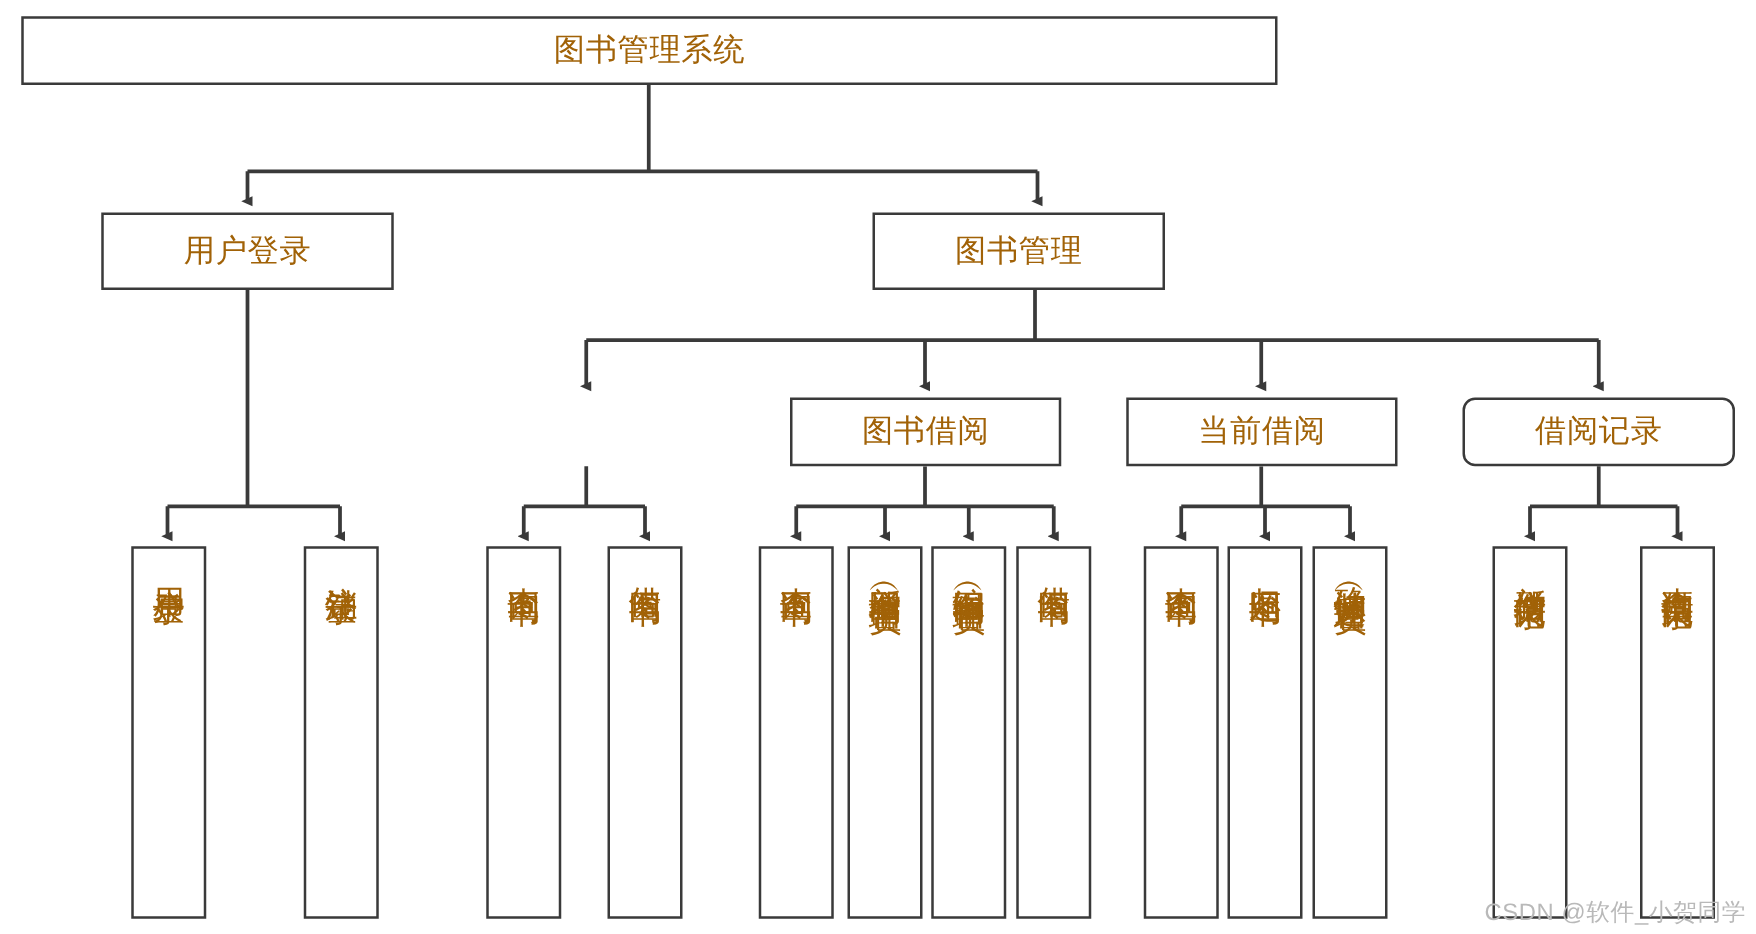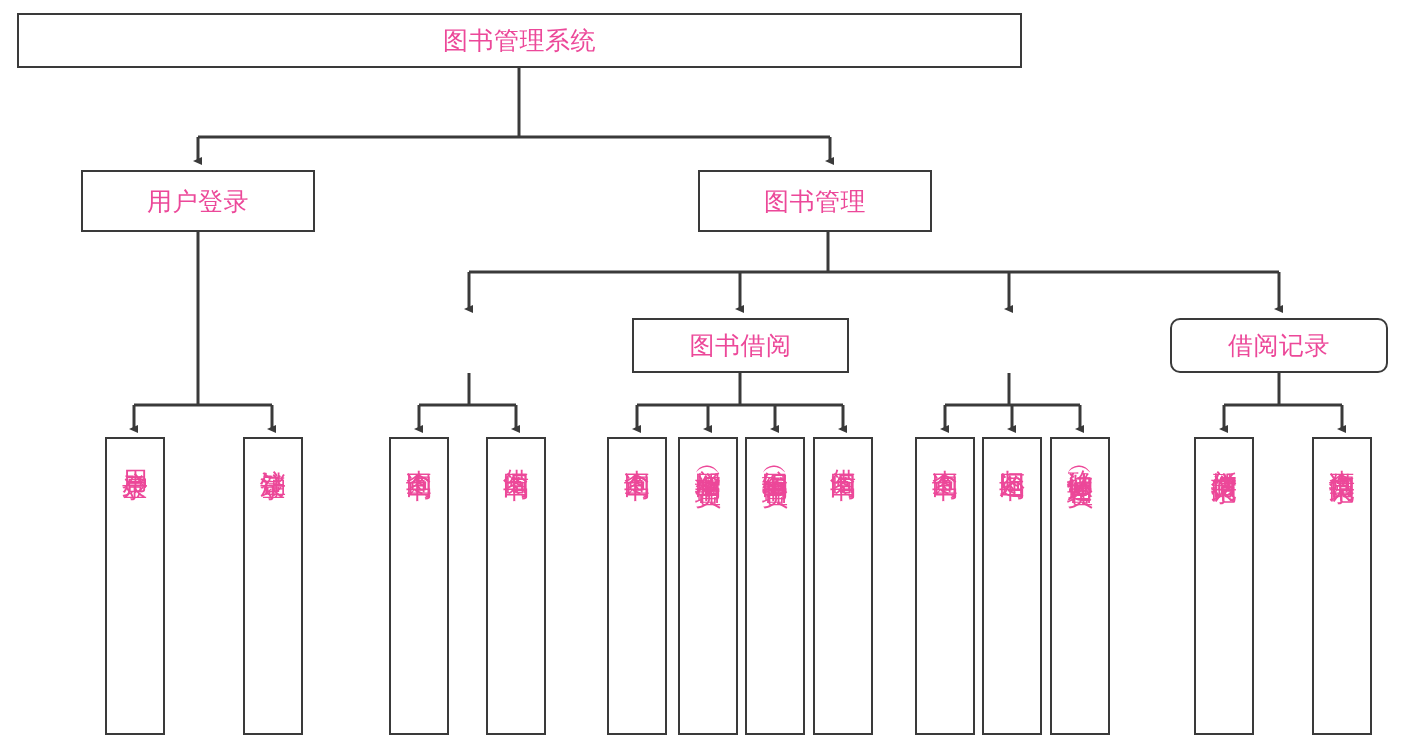--- a/index.html
+++ b/index.html
@@ -25,21 +25,21 @@
     pointer-events: none;
   }
   .node {
     position: absolute;
     box-sizing: border-box;
     background: #ffffff;
     border: 2px solid #3a3a3a;
     display: flex;
     align-items: center;
     justify-content: center;
-    color: #ec4899;
+    color: #a16207;
     z-index: 2;
   }
   .node .label {
     display: block;
     text-align: center;
     line-height: 1.08;
     letter-spacing: 0.5px;
   }
   
   .node.h .label {
@@ -137,20 +137,23 @@
   <div class="node h" style="left:81px; top:170px; width:234px; height:62px;">
     <span class="label">用户登录</span>
   </div>
   <div class="node h" style="left:698px; top:170px; width:234px; height:62px;">
     <span class="label">图书管理</span>
   </div>
 
   <div class="node h" style="left:632px; top:318px; width:217px; height:55px;">
     <span class="label">图书借阅</span>
   </div>
+  <div class="node h" style="left:901px; top:318px; width:217px; height:55px;">
+    <span class="label">当前借阅</span>
+  </div>
   <div class="node h" style="left:1170px; top:318px; width:218px; height:55px;border-radius:10px;">
     <span class="label">借阅记录</span>
   </div>
 
   <div class="node v" style="left:105px; top:437px; width:60px; height:298px;">
     <span class="label">用户登录</span>
   </div>
   <div class="node v" style="left:243px; top:437px; width:60px; height:298px;">
     <span class="label">注销登录</span>
   </div>
@@ -185,14 +188,15 @@
     <span class="label">确认归还（管理员）</span>
   </div>
 
   <div class="node v" style="left:1194px; top:437px; width:60px; height:298px;">
     <span class="label">新增借阅记录</span>
   </div>
   <div class="node v" style="left:1312px; top:437px; width:60px; height:298px;">
     <span class="label">查询借阅记录</span>
   </div>
 
+  <div class="watermark">CSDN @软件_小贺同学</div>
 
 </div>
 
 </body></html>

